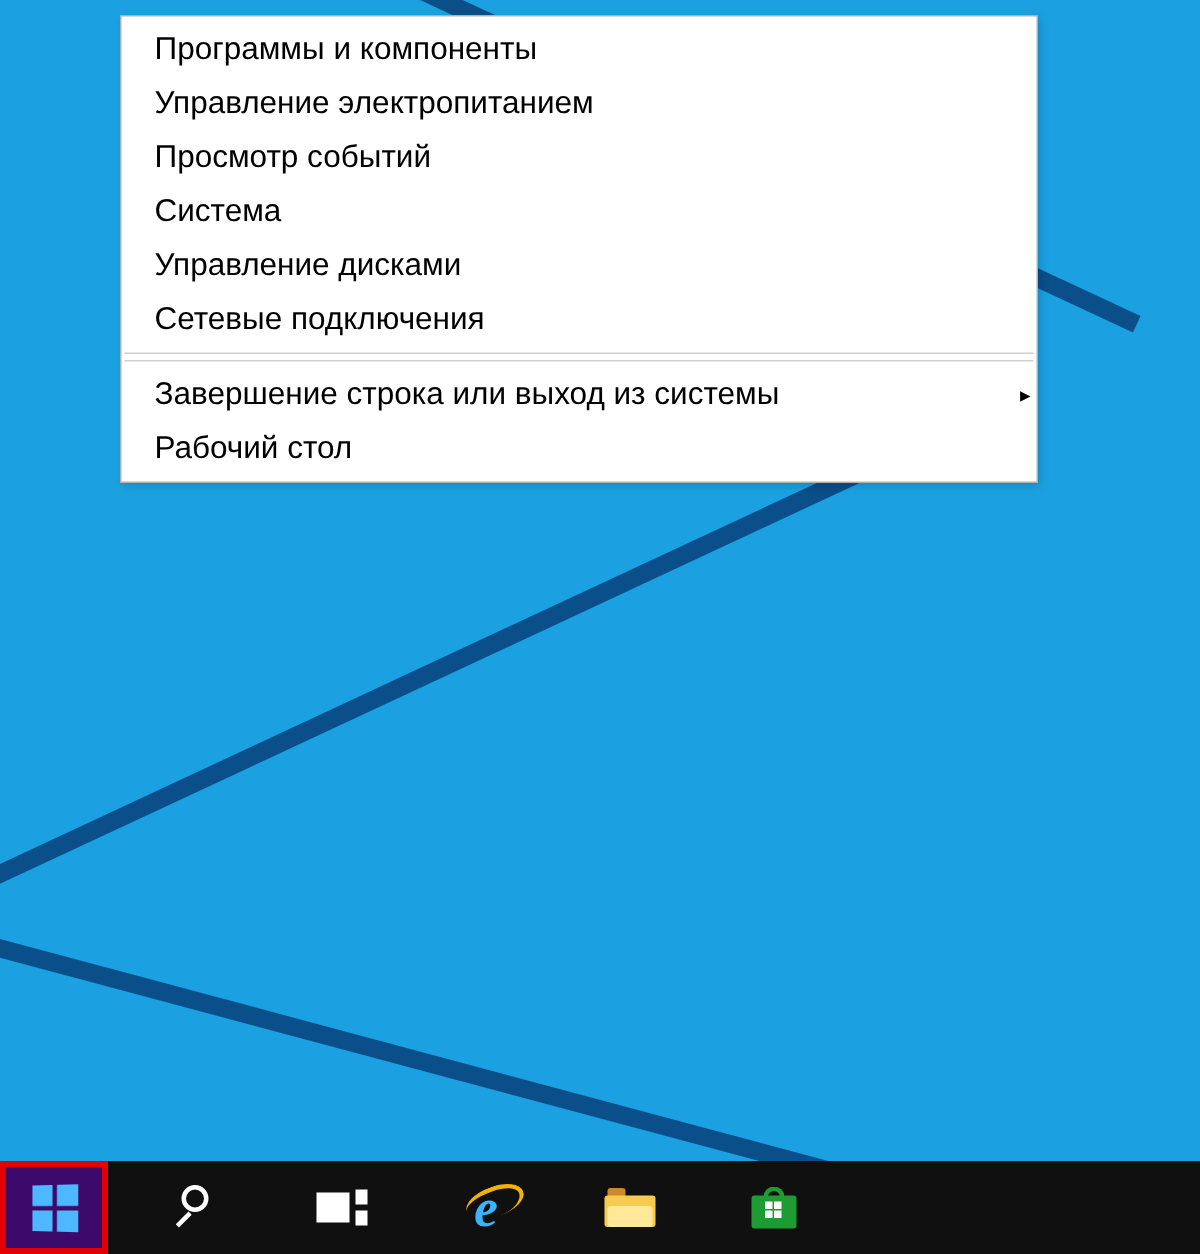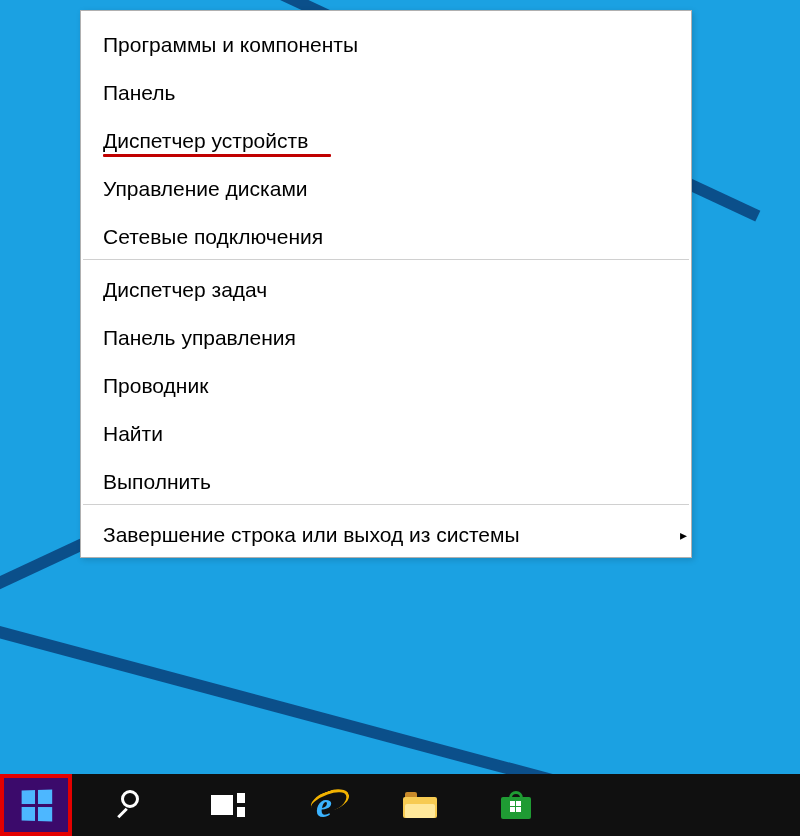--- a/index.html
+++ b/index.html
@@ -50,21 +50,20 @@
     }
     .menu-item {
       position: relative;
       padding: 6px 4px 6px 22px;
       font-size: 21px;
       color: #000;
       cursor: default;
       display: flex;
       align-items: center;
       justify-content: space-between;
-      margin-top: 12px;
     }
     .menu-sep {
       height: 1px;
       background: #d0d0d0;
       margin: 4px 2px;
     }
     .underline-red {
       position: absolute;
       left: 22px;
       bottom: 2px;
@@ -242,56 +241,44 @@
   <div class="bg-line l2"></div>
   <div class="bg-line l3"></div>
 </div>
 
 <div class="context-menu">
   <div id="group1">
       <div class="menu-item">
         <span>Программы и компоненты</span>
       </div>
       <div class="menu-item">
-        <span>Панель</span>
-      </div>
-      <div class="menu-item">
-        <span>Диспетчер устройств</span>
-        <div class="underline-red"></div>
+        <span>Управление электропитанием</span>
+      </div>
+      <div class="menu-item">
+        <span>Просмотр событий</span>
+      </div>
+      <div class="menu-item">
+        <span>Система</span>
       </div>
       <div class="menu-item">
         <span>Управление дисками</span>
       </div>
       <div class="menu-item">
         <span>Сетевые подключения</span>
       </div>
     </div>
   <div class="menu-sep"></div>
-  <div id="group2">
-      <div class="menu-item">
-        <span>Диспетчер задач</span>
-      </div>
-      <div class="menu-item">
-        <span>Панель управления</span>
-      </div>
-      <div class="menu-item">
-        <span>Проводник</span>
-      </div>
-      <div class="menu-item">
-        <span>Найти</span>
-      </div>
-      <div class="menu-item">
-        <span>Выполнить</span>
-      </div>
-    </div>
   <div class="menu-sep"></div>
   <div id="group3">
       <div class="menu-item">
         <span>Завершение строка или выход из системы</span>
         <span class="submenu-arrow">▸</span>
+      </div>
+      <div class="menu-item">
+        <span>Рабочий стол</span>
       </div>
     </div>
 </div>
 
 <div class="taskbar">
   <div class="start-button">
     <div class="win-logo">
       <div></div>
         <div></div>
         <div></div>

